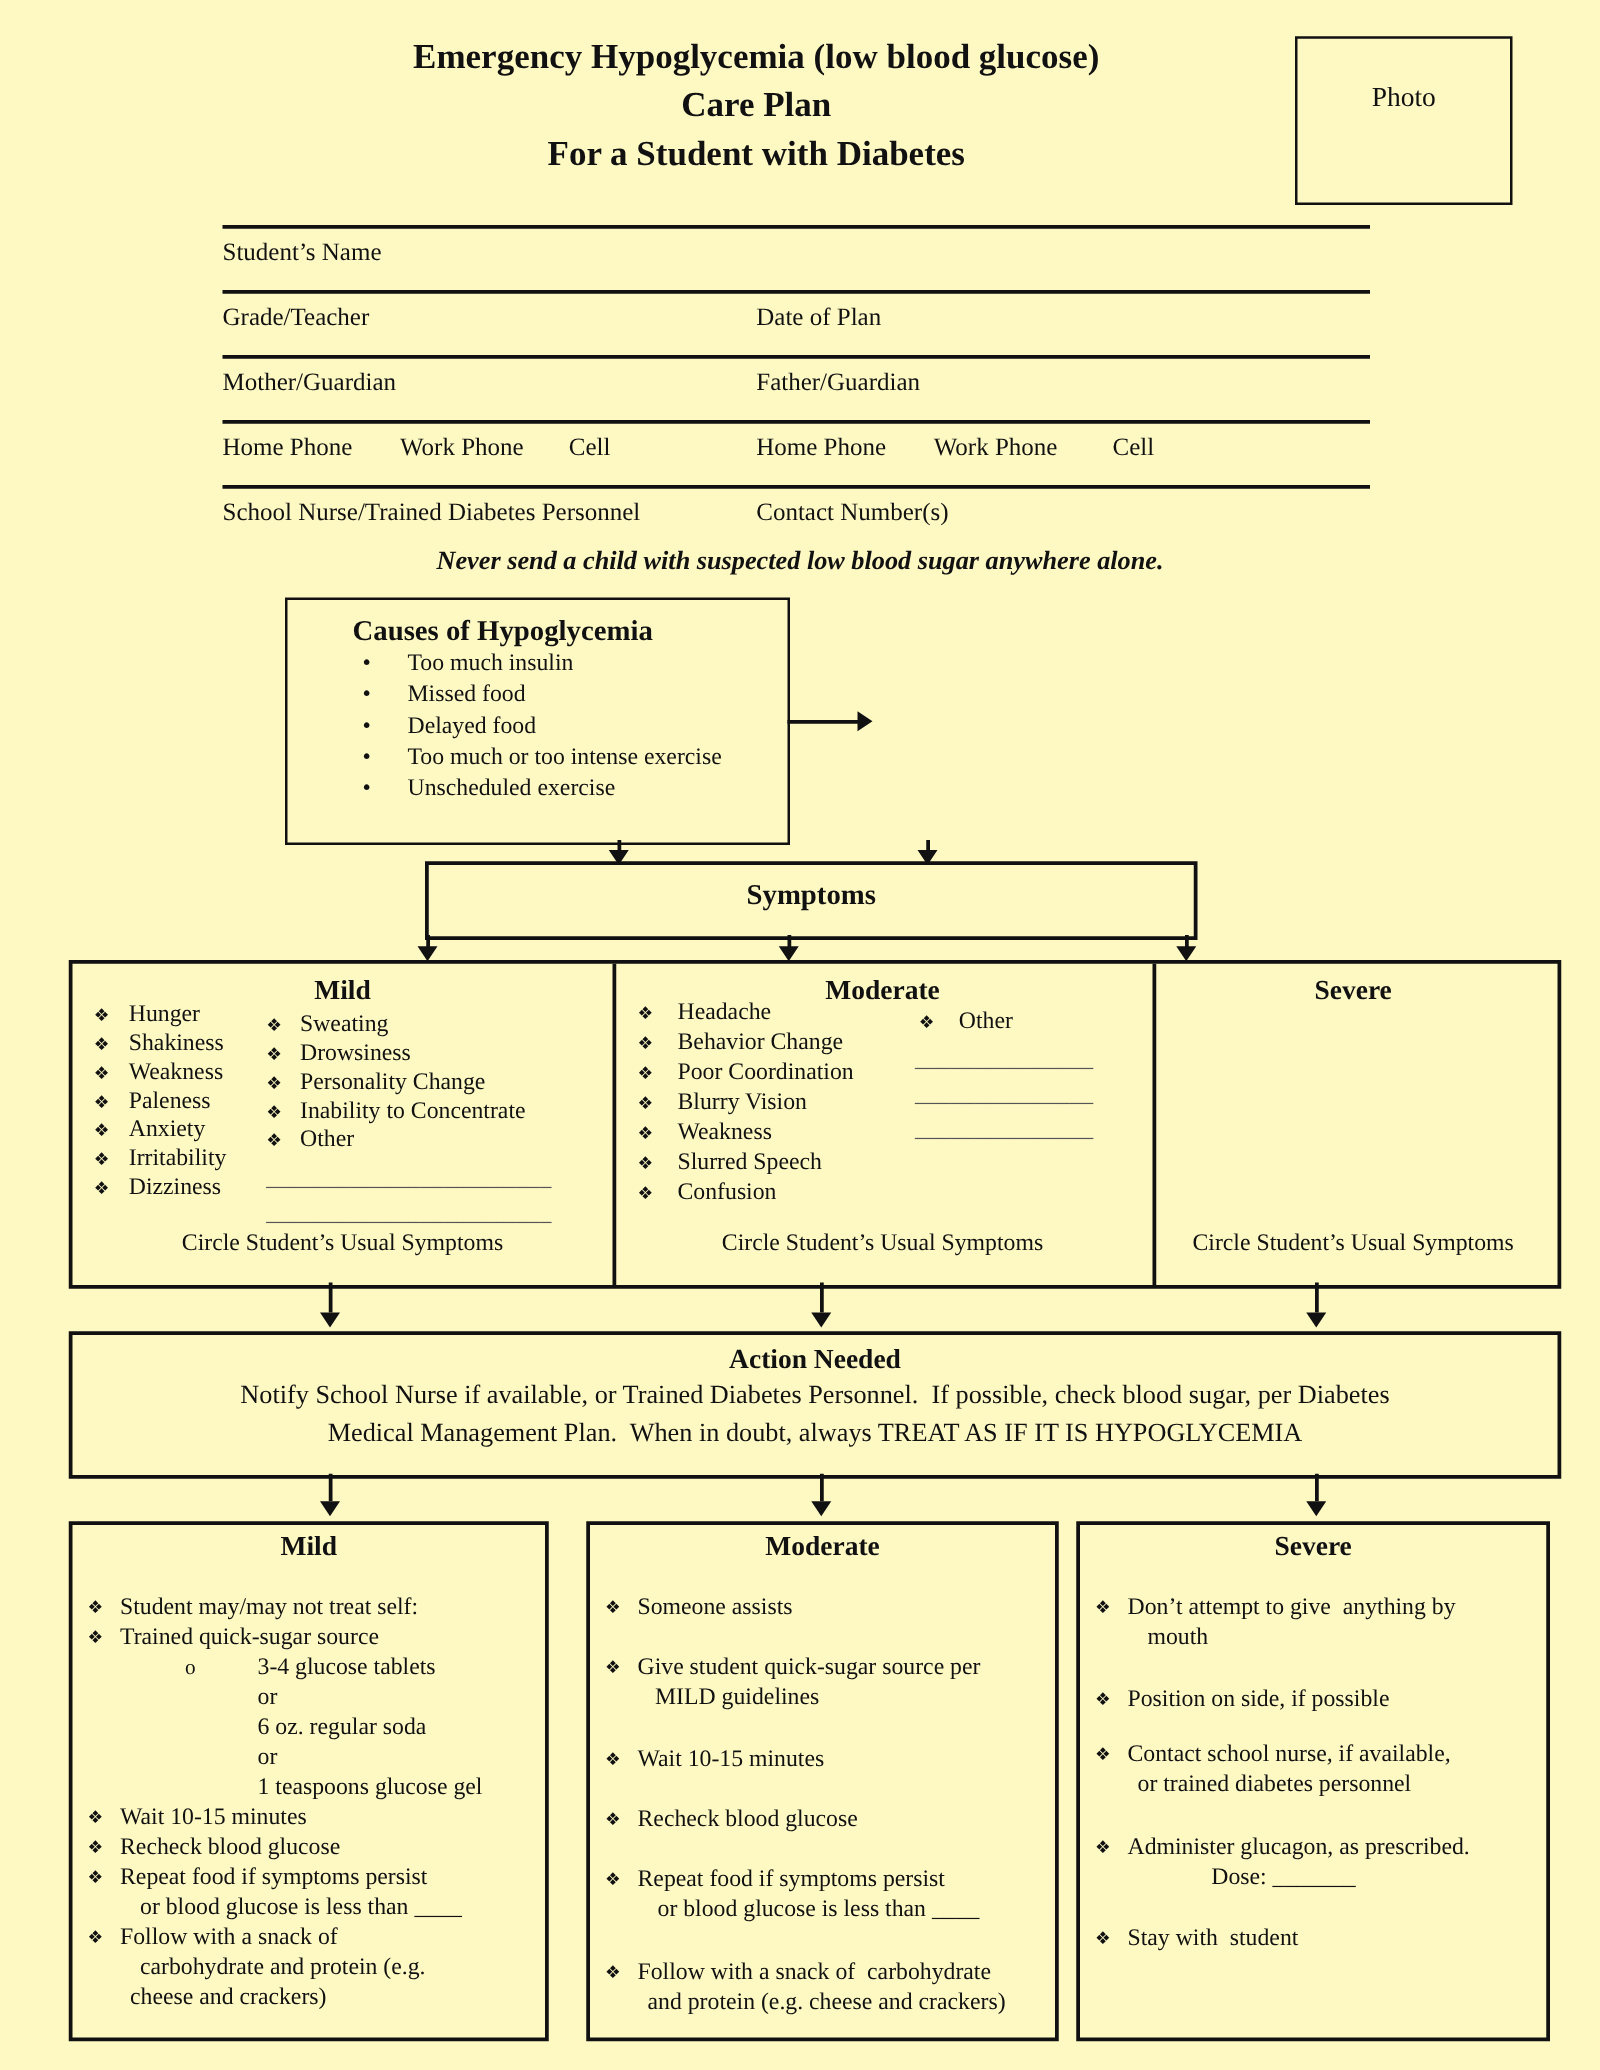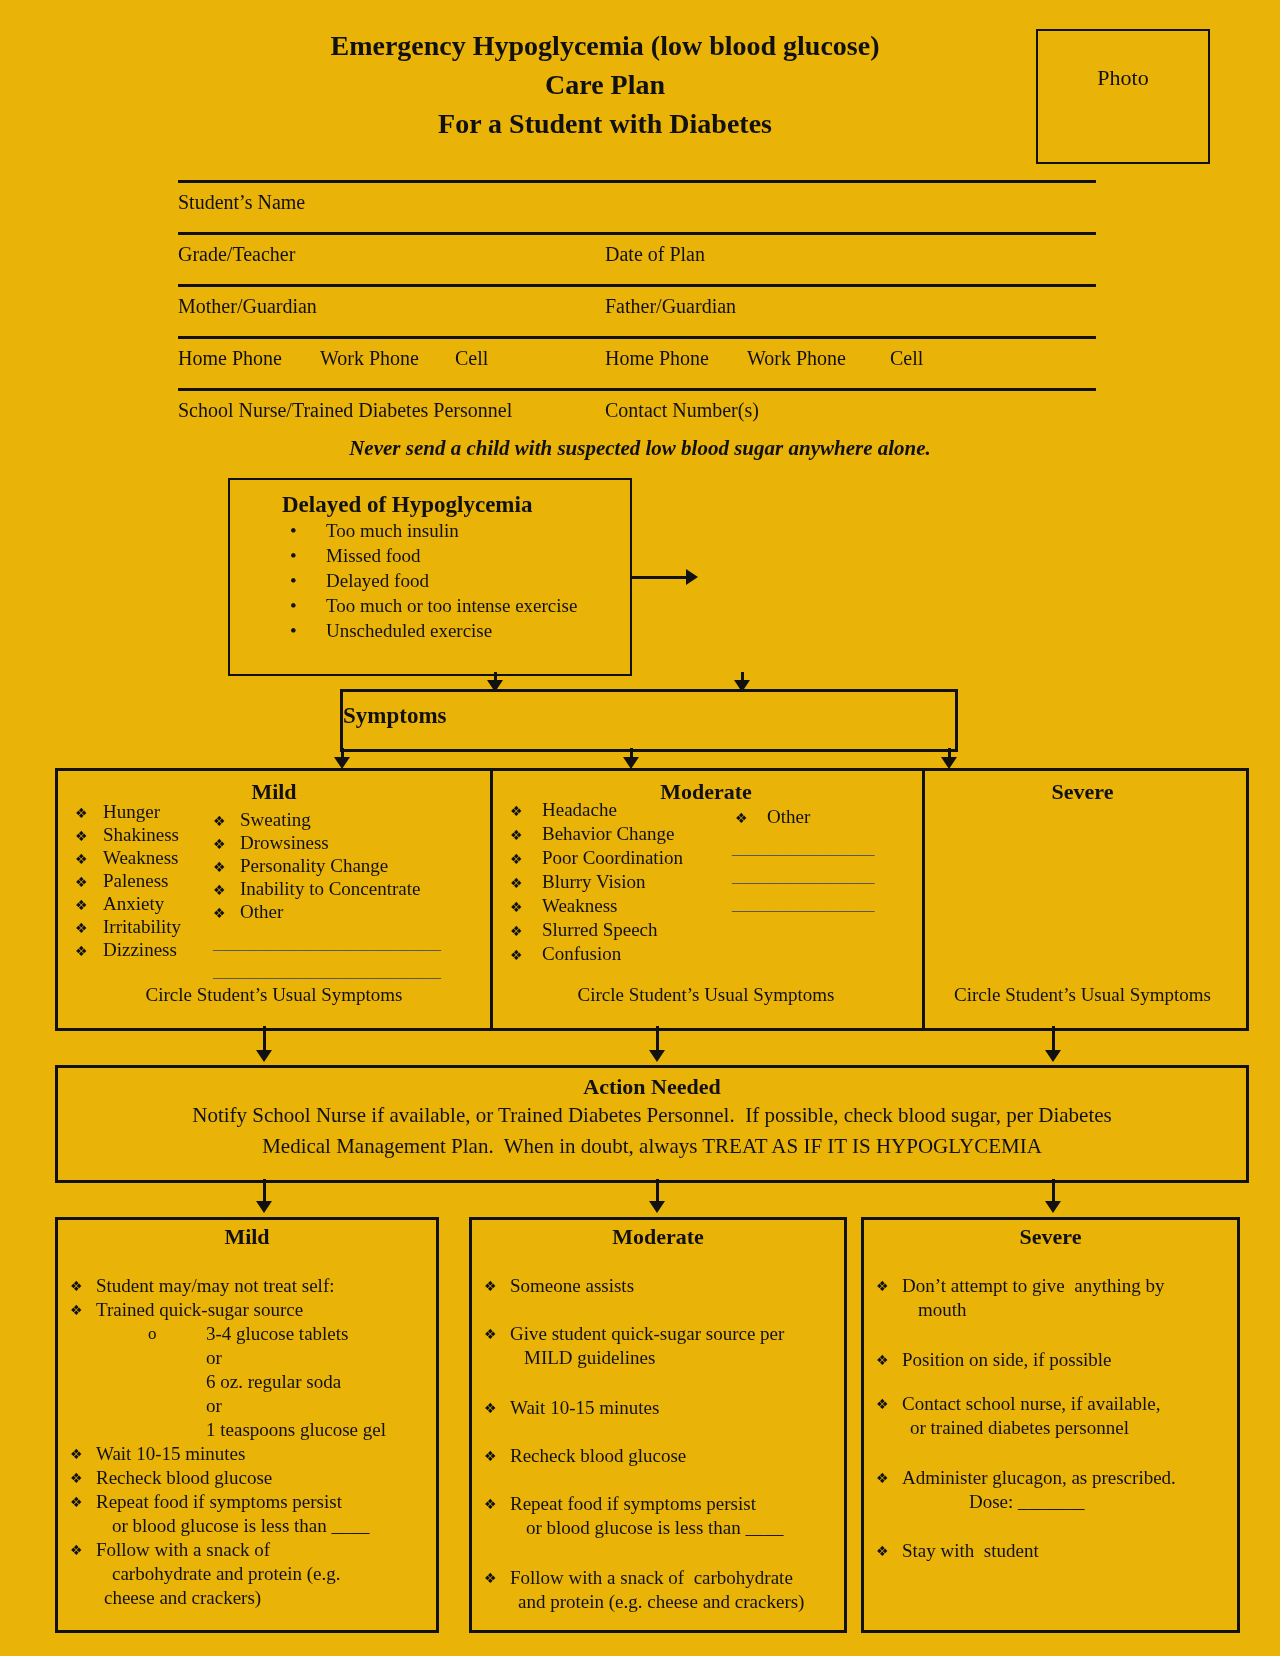--- a/index.html
+++ b/index.html
@@ -1,16 +1,16 @@
 <!DOCTYPE html>
 <html><head>
 <meta charset="utf-8">
 <style>
   html,body{margin:0;padding:0;background:#e8e8e8;}
-  .page{position:relative;width:1280px;height:1656px;background:#eab308;color:#111;
+  .page{position:relative;width:1280px;height:1656px;background:#fef9c3;color:#111;
         font-family:"Liberation Serif",serif;margin:0 auto;overflow:hidden;}
   .abs{position:absolute;}
 
   
   #title{left:90px;top:26px;width:1030px;font-size:28px;font-weight:bold;line-height:39px;text-align:center;}
 
   
   #photo{left:1036px;top:29px;width:170px;height:131px;border:2px solid #111;}
   #photo .lbl{display:block;margin-top:34px;text-align:center;font-size:22px;}
 
@@ -48,21 +48,21 @@
   #d3s{left:948px;top:748px;height:10px;} #d3h{left:941px;top:757px;}
   #a4s{left:263px;top:1026px;height:24px;} #a4h{left:256px;top:1050px;}
   #a5s{left:656px;top:1026px;height:24px;} #a5h{left:649px;top:1050px;}
   #a6s{left:1052px;top:1026px;height:24px;} #a6h{left:1045px;top:1050px;}
   #a7s{left:263px;top:1179px;height:22px;} #a7h{left:256px;top:1201px;}
   #a8s{left:656px;top:1179px;height:22px;} #a8h{left:649px;top:1201px;}
   #a9s{left:1052px;top:1179px;height:22px;} #a9h{left:1045px;top:1201px;}
 
   
   #symbox{left:340px;top:689px;width:612px;height:57px;border:3px solid #111;}
-  #symbox .sym-t{margin-top:11px;font-size:23px;font-weight:bold;}
+  #symbox .sym-t{margin-top:11px;text-align:center;font-size:23px;font-weight:bold;}
 
   
   #colbox{left:55px;top:768px;width:1188px;height:257px;border:3px solid #111;}
   .sdv{position:absolute;top:0;width:3px;height:100%;background:#111;}
   #sdv1{left:432px;} #sdv2{left:864px;}
   .st{position:absolute;top:8px;font-size:22px;font-weight:bold;text-align:center;}
   #st1{left:0;width:432px;} #st2{left:432px;width:432px;} #st3{left:864px;width:321px;}
   .slist{position:absolute;}
   .sr{font-size:19px;}
   .s23{height:23px;} .s24{height:24px;}
@@ -138,21 +138,21 @@
     </div>
     <div class="frow last">
       <span class="flab o0">School Nurse/Trained Diabetes Personnel</span>
       <span class="flab o427">Contact Number(s)</span>
     </div>
   </div>
 
   <div class="abs" id="warn">Never send a child with suspected low blood sugar anywhere alone.</div>
 
   <div class="abs" id="causes">
-    <div class="cz-title">Delayed of Hypoglycemia</div>
+    <div class="cz-title">Causes of Hypoglycemia</div>
     <div class="cz-list">
       <div class="cr"><span class="dot">•</span><span class="tx">Too much insulin</span></div>
       <div class="cr"><span class="dot">•</span><span class="tx">Missed food</span></div>
       <div class="cr"><span class="dot">•</span><span class="tx">Delayed food</span></div>
       <div class="cr"><span class="dot">•</span><span class="tx">Too much or too intense exercise</span></div>
       <div class="cr"><span class="dot">•</span><span class="tx">Unscheduled exercise</span></div>
     </div>
   </div>
 
 

